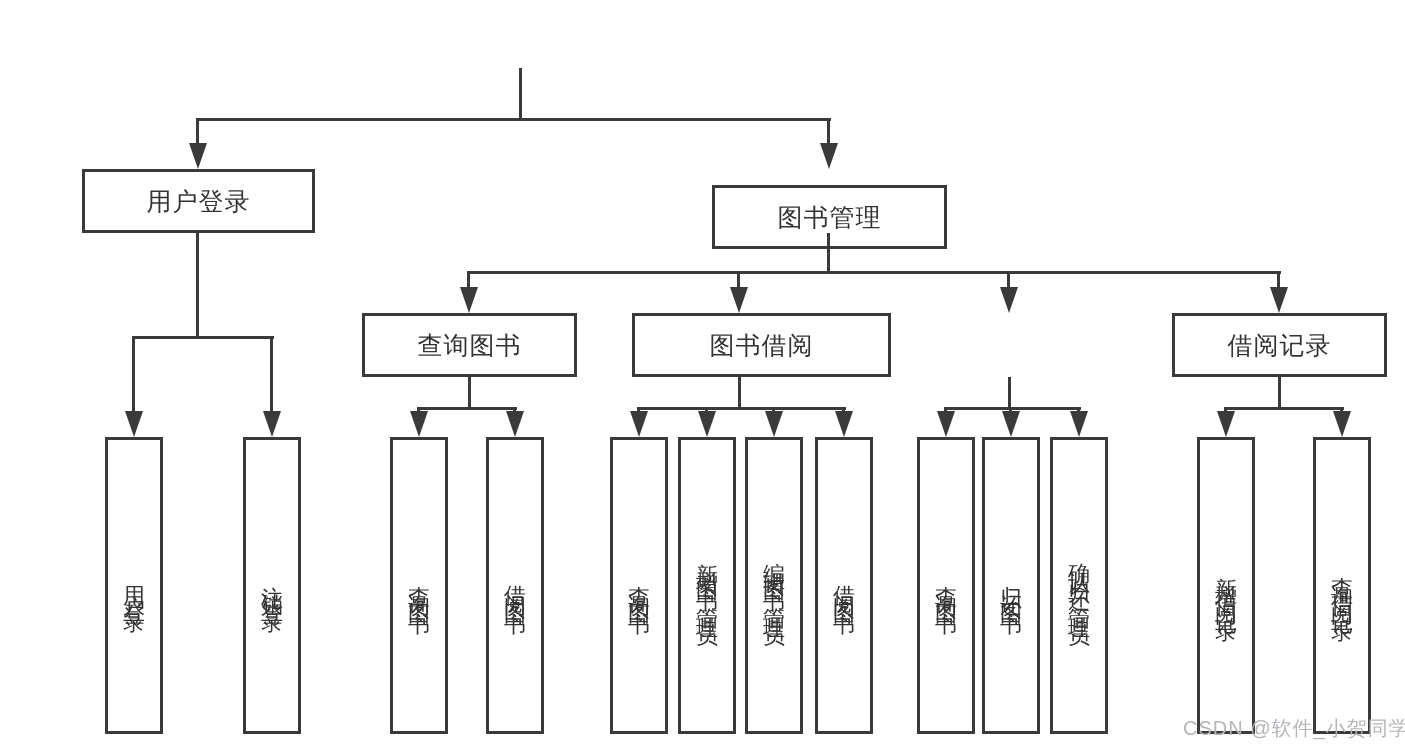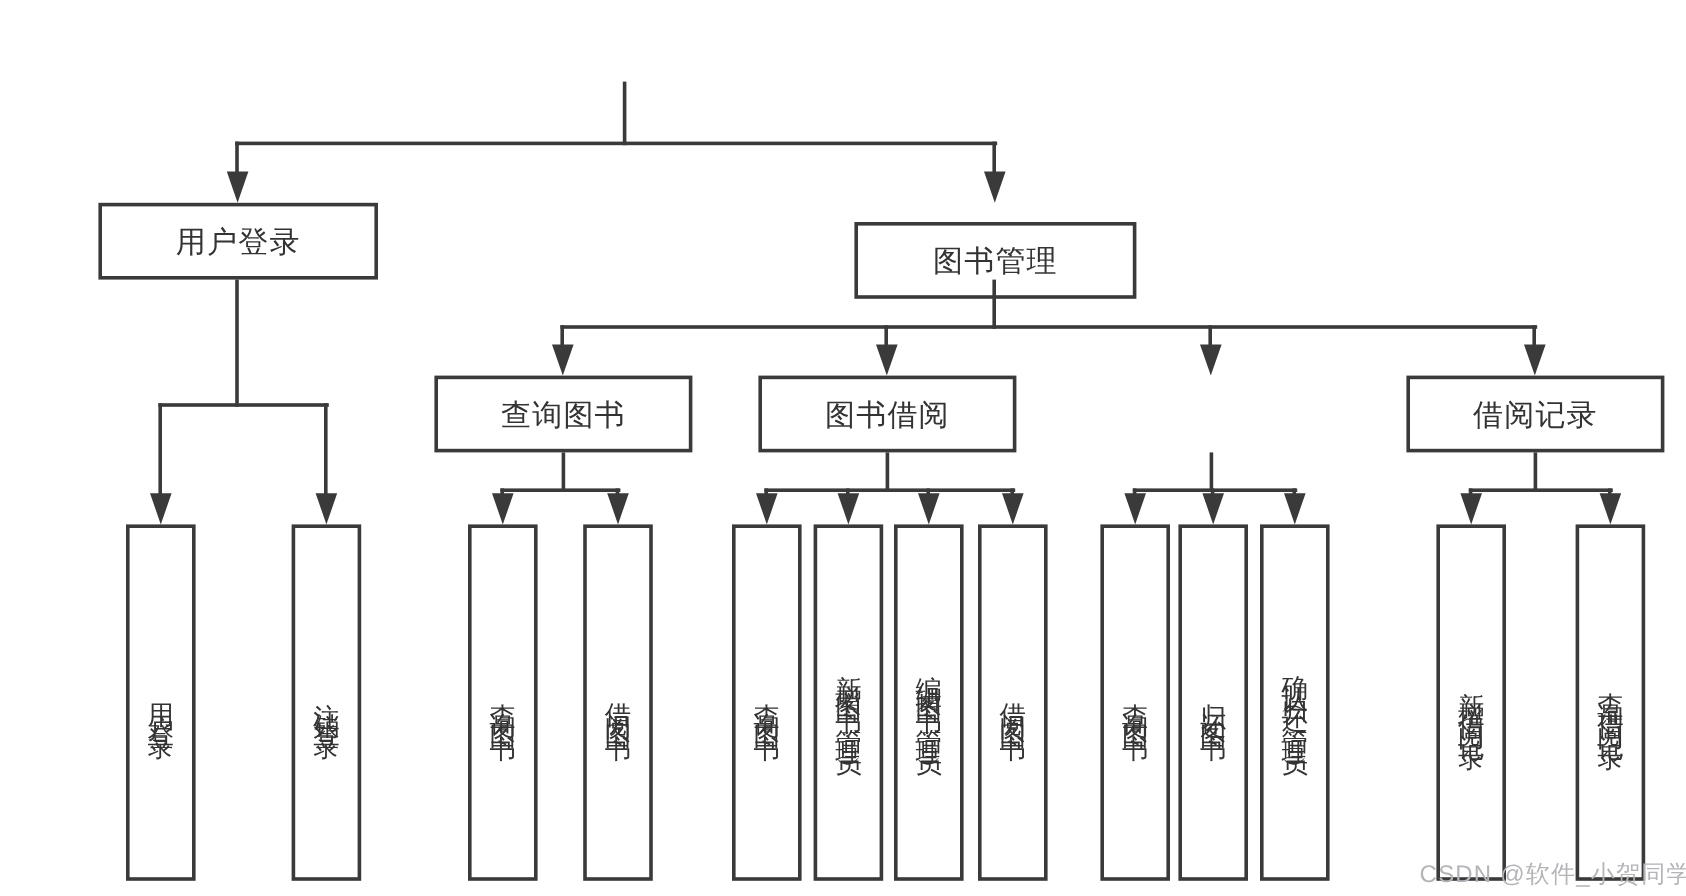--- a/index.html
+++ b/index.html
@@ -63,21 +63,21 @@
   </div>
 
   <div class="box h" style="left:712px;top:185px;width:235px;height:64px">
     <span>图书管理</span>
   </div>
 
   <div class="box h" style="left:362px;top:313px;width:215px;height:64px">
     <span>查询图书</span>
   </div>
 
-  <div class="box h" style="left:632px;top:313px;width:215px;height:64px">
+  <div class="box h" style="left:632px;top:313px;width:259px;height:64px">
     <span>图书借阅</span>
   </div>
 
 
   <div class="box h" style="left:1172px;top:313px;width:215px;height:64px">
     <span>借阅记录</span>
   </div>
 
   <div class="box v" style="left:105px;top:437px;width:58px;height:297px">
     <span>用户登录</span>

